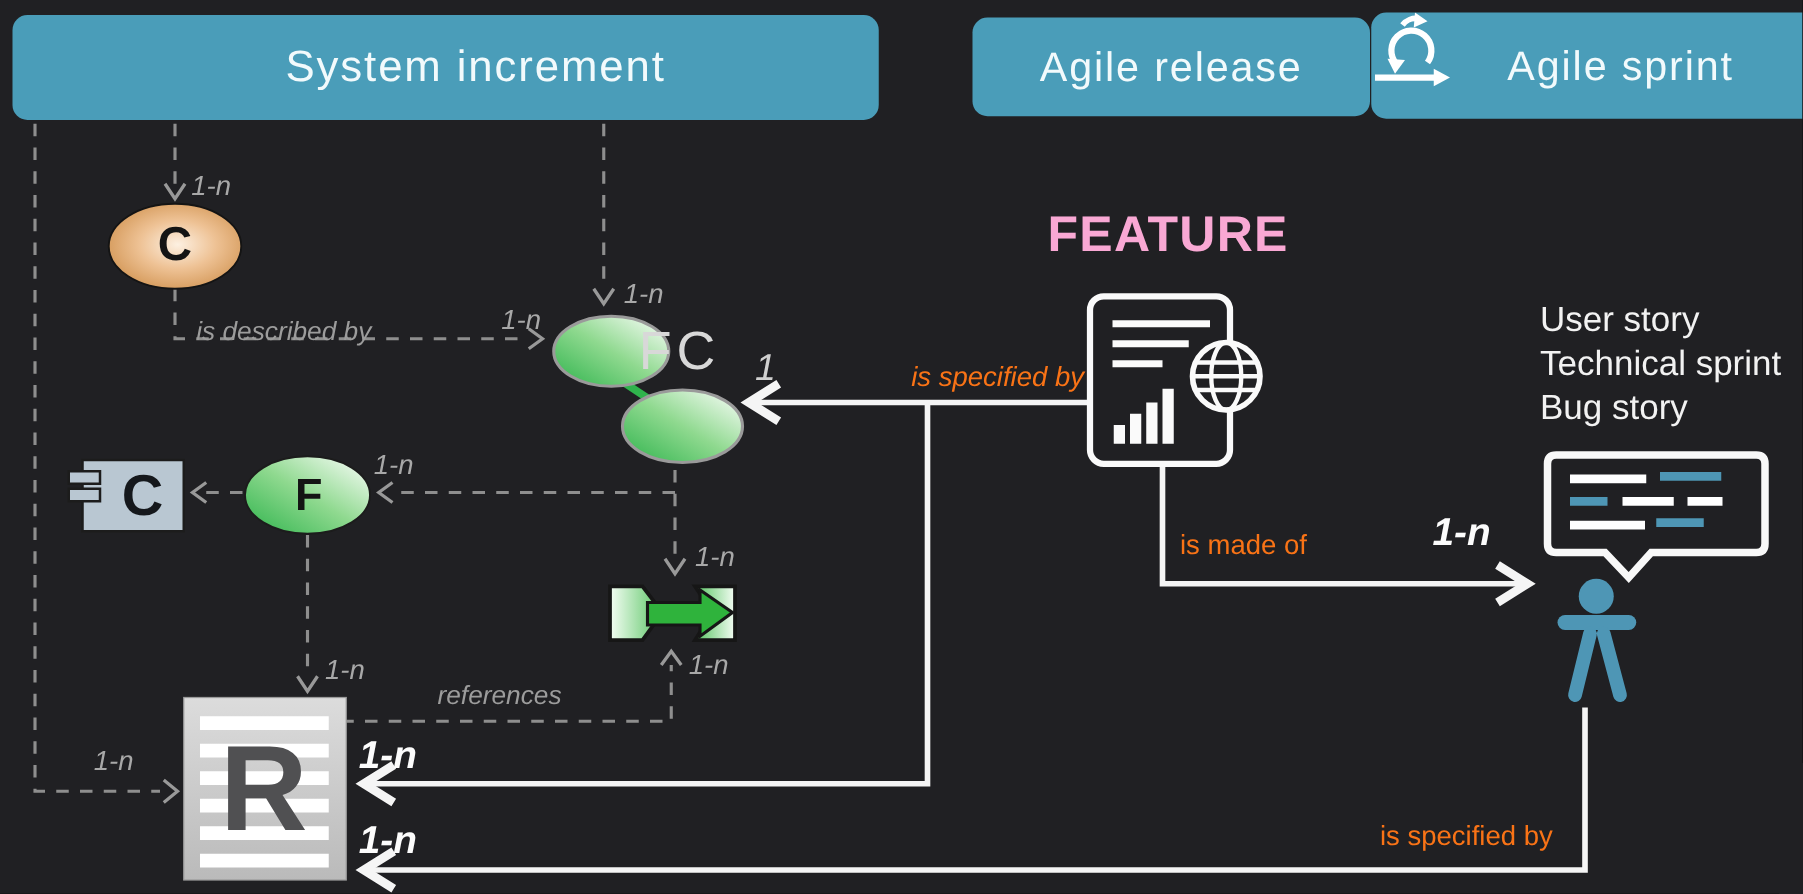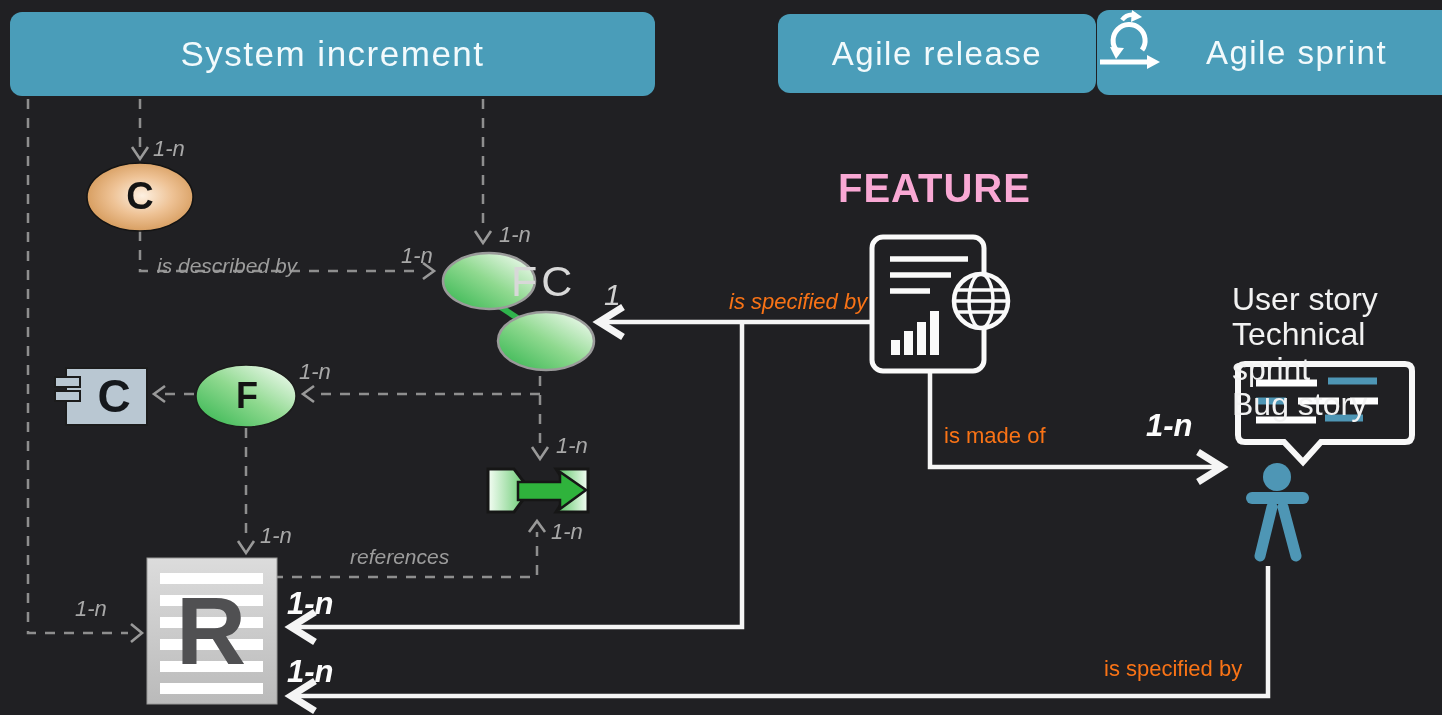--- a/index.html
+++ b/index.html
@@ -12,21 +12,21 @@
   svg{position:absolute;left:0;top:0;}
   .abs{position:absolute;}
   .pill{
     position:absolute;background:#4a9db9;border-radius:12px;
     display:flex;align-items:center;justify-content:center;gap:14px;
     color:#f2fafc;letter-spacing:1.5px;font-weight:400;
   }
   .pill-main{font-size:35px;}
   .pill-sm{font-size:33px;}
   .feature-title{font-size:40px;font-weight:700;letter-spacing:1px;color:#f9a8d4;}
-  .stories{font-size:32px;line-height:35px;color:#f2f2f2;font-weight:400;margin-top:44px;}
+  .stories{font-size:28px;line-height:35px;color:#f2f2f2;font-weight:400;}
   .rel{font-size:22px;color:#f97316;}
   .rel-gray{font-size:21px;color:#9c9c9c;font-style:italic;}
   .ital{font-style:italic;}
   .mult{font-size:22px;font-style:italic;color:#a8a8a8;font-weight:500;position:absolute;}
   .mult-big{font-size:31px;font-style:italic;font-weight:700;color:#fcfcfc;position:absolute;}
   .letter{position:absolute;transform:translate(-50%,-52%);font-weight:700;color:#141414;}
 </style>
 </head>
 <body>
 
@@ -166,21 +166,21 @@
       </g>
     </g>
 
     <g fill="#4e96b5">
       <circle cx="1277" cy="477" r="14"></circle>
       <rect x="1246" y="492" width="63" height="12" rx="6"></rect>
       <path d="M 1272 507 L 1260 556 M 1283 507 L 1296 556" stroke="#4e96b5" stroke-width="11" stroke-linecap="round" fill="none"></path>
     </g>
   </svg>
 
-  <div class="pill pill-main" style="left:10px;top:12px;width:645px;height:84px;">
+  <div class="pill pill-main" style="left:10px;top:12px;width:645px;height:84px;padding-left:48px;">
     <span>System increment</span>
   </div>
 
   <div class="pill pill-sm" style="left:778px;top:14px;width:318px;height:79px;">
     <span>Agile release</span>
   </div>
 
   <div class="pill pill-sm" style="left:1097px;top:10px;width:335px;height:85px;padding-left:32px;">
     <span>Agile sprint</span>
     <svg width="64" height="60" viewBox="0 0 64 60">

